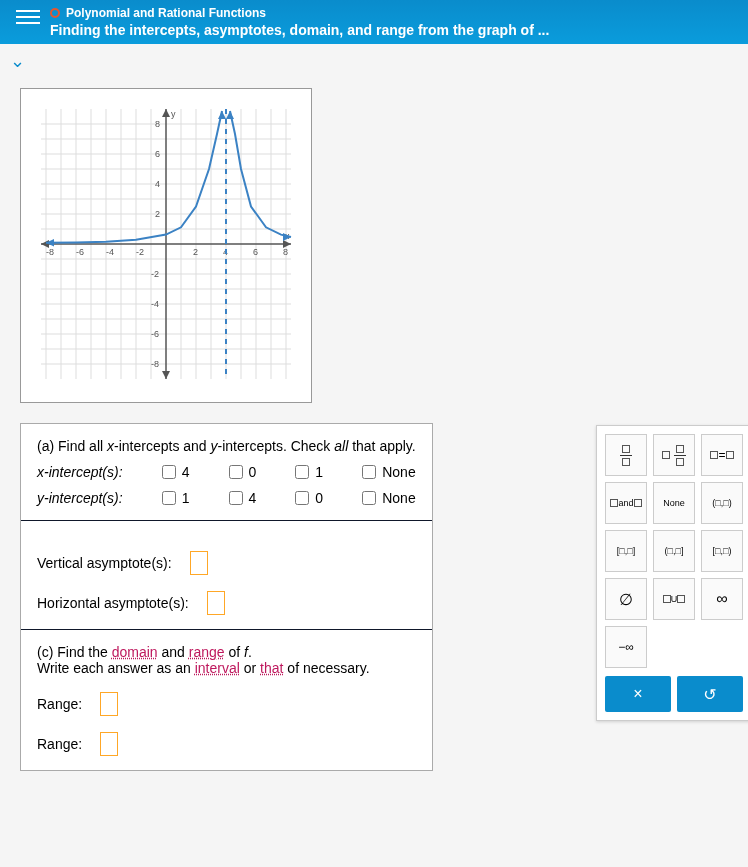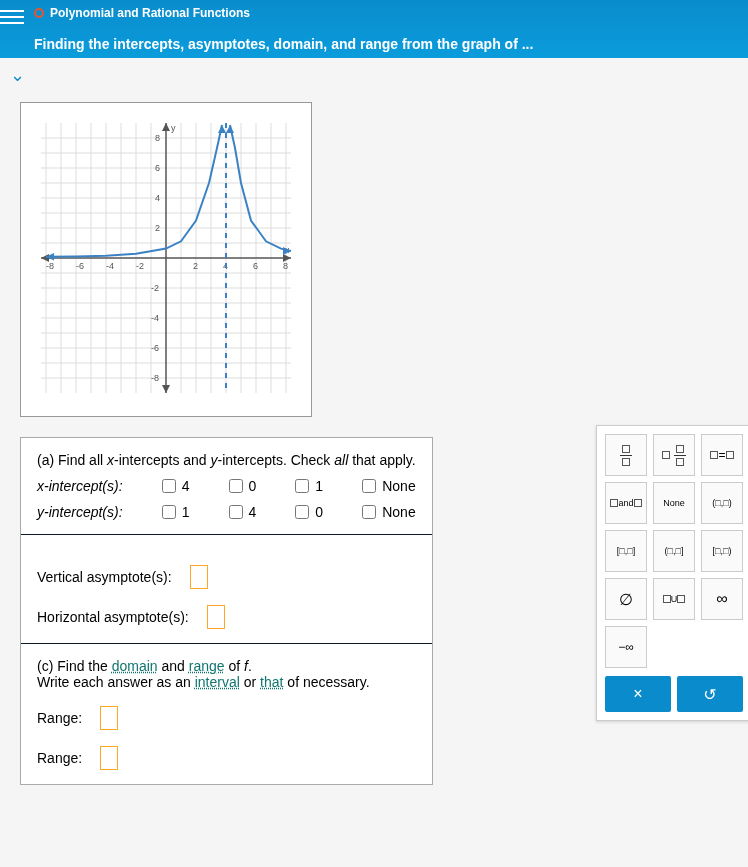--- a/index.html
+++ b/index.html
@@ -1,37 +1,37 @@
 <!DOCTYPE html>
 <html><head>
 <meta charset="utf-8">
 <style>
 * { box-sizing: border-box; margin: 0; padding: 0; }
 body { font-family: Arial, sans-serif; font-size: 14px; background: #f5f5f5; width: 748px; }
-.header { background: linear-gradient(#0a8ccc, #0a9cdc); color: white; padding: 6px 0; display: flex; align-items: flex-start; }
+.header { background: linear-gradient(#0a8ccc, #0a9cdc); color: white; padding: 6px 16px; display: flex; align-items: flex-start; }
 .menu-icon { width: 24px; display: flex; flex-direction: column; gap: 4px; margin-right: 10px; margin-top: 4px; cursor: pointer; }
 .menu-icon span { height: 2px; background: white; display: block; }
 .header-content { flex: 1; }
 .bullet { display: inline-block; width: 10px; height: 10px; border: 2px solid #e4572e; border-radius: 50%; margin-right: 6px; }
 .header-line1 { font-size: 12px; font-weight: bold; display: flex; align-items: center; }
-.header-line2 { font-size: 14px; font-weight: bold; margin-top: 16px; }
+.header-line2 { font-size: 14px; font-weight: bold; margin-top: 2px; }
 .chevron { padding: 6px 10px; color: #0a8ccc; font-size: 18px; cursor: pointer; }
 .content { padding: 10px 20px; }
 .graph-container { border: 1px solid #999; display: inline-block; padding: 10px; margin-bottom: 20px; background: white; }
 .question-box { border: 1px solid #aaa; max-width: 570px; background: white; }
 .part { border-bottom: 1px solid #0f172a; padding: 14px 16px; }
 .part:last-child { border-bottom: none; }
 .part-label { font-style: italic; }
 .opts { margin-top: 10px; display: flex; align-items: center; gap: 24px; flex-wrap: wrap; justify-content: space-between; }
 .opts .lbl { font-style: italic; }
 .chk { display: inline-flex; align-items: center; gap: 6px; }
 .chk input { width: 14px; height: 14px; }
 .input-row { margin-top: 16px; display: flex; align-items: center; gap: 18px; }
 .blank { display: inline-block; width: 18px; height: 24px; border: 1px solid #ffa726; cursor: text; vertical-align: middle; }
-.link { color: #0f766e; text-decoration: underline dotted; cursor: help; }
+.link { color: #be185d; text-decoration: underline dotted; cursor: help; }
 .keypad-wrap { position: absolute; left: 596px; top: 425px; background: white; border: 1px solid #ccc; padding: 8px; box-shadow: 0 1px 3px rgba(0,0,0,0.15); }
 .keypad { display: grid; grid-template-columns: repeat(3, 42px); grid-auto-rows: 42px; gap: 6px; }
 .key { border: 1px solid #ccc; display: flex; align-items: center; justify-content: center; font-size: 12px; cursor: pointer; background: #fafafa; }
 .kp-actions { display: flex; gap: 6px; margin-top: 8px; }
 .act-btn { flex: 1; height: 36px; background: #0a8ccc; color: white; display: flex; align-items: center; justify-content: center; font-size: 16px; cursor: pointer; border-radius: 2px; }
 .mini { font-size: 9px; }
 .frac { display: inline-flex; flex-direction: column; align-items: center; line-height: 1; }
 .frac .t { border-bottom: 1px solid #333; padding: 0 2px; }
 .sq { display: inline-block; width: 8px; height: 8px; border: 1px solid #555; }
 svg .grid line { stroke: #ddd; stroke-width: 1; }

